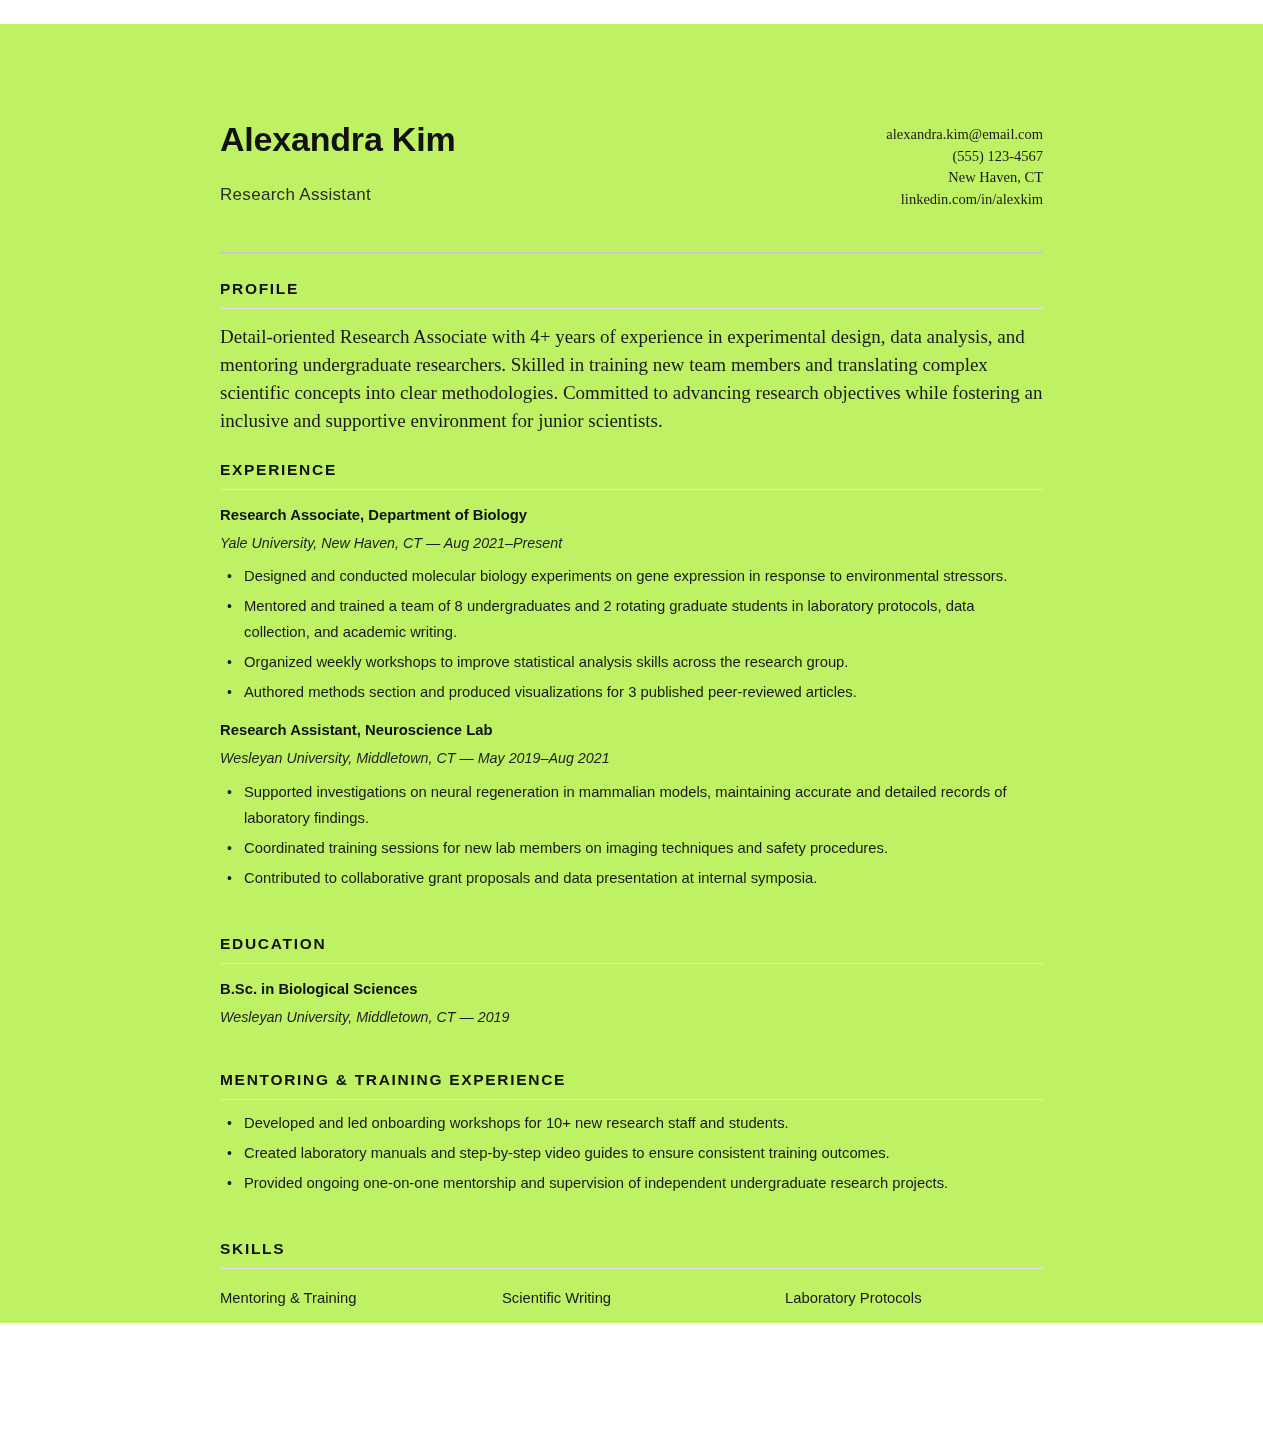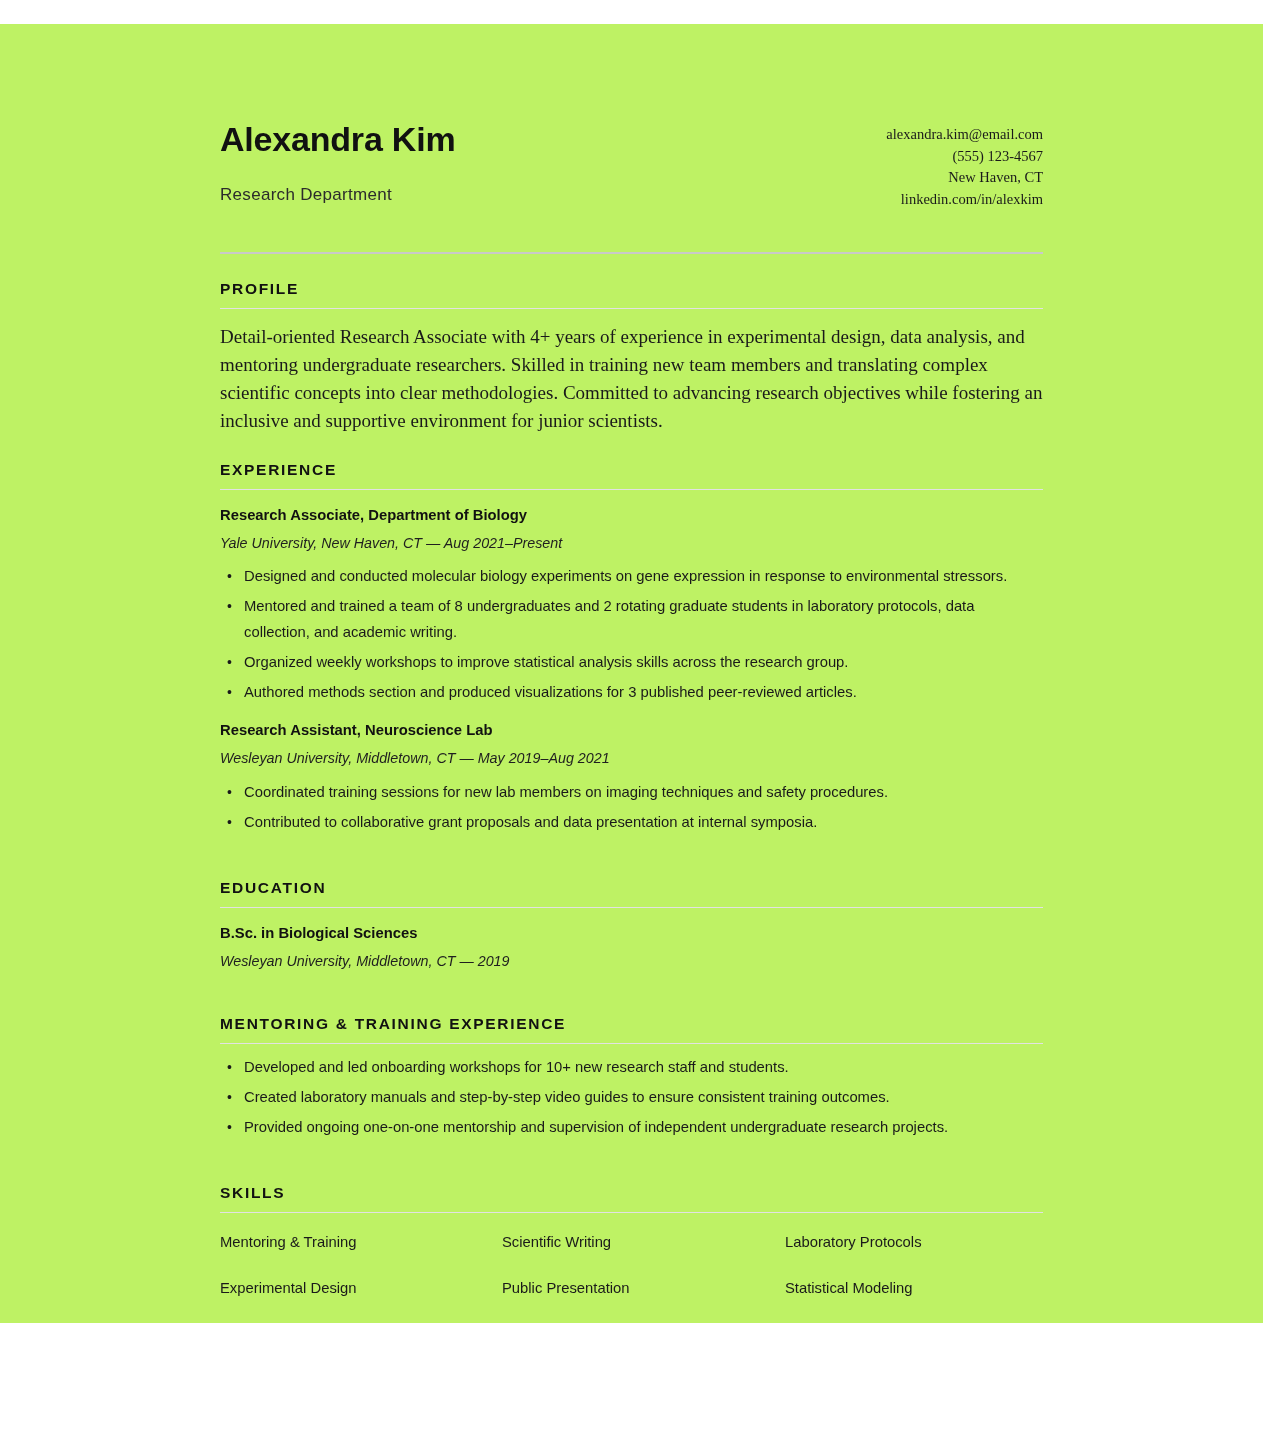--- a/index.html
+++ b/index.html
@@ -152,21 +152,21 @@
 </style>
 </head>
 <body>
 
 <div class="page">
   <div class="sheet">
 
     <div class="header">
       <div class="identity">
         <div class="name">Alexandra Kim</div>
-        <div class="role">Research Department</div>
+        <div class="role">Research Assistant</div>
       </div>
       <div class="contact">
         <div>alexandra.kim@email.com</div>
         <div>(555) 123-4567</div>
         <div>New Haven, CT</div>
         <div>linkedin.com/in/alexkim</div>
       </div>
     </div>
     <div class="header-rule"></div>
 
@@ -188,20 +188,21 @@
           <li>Mentored and trained a team of 8 undergraduates and 2 rotating graduate students in laboratory protocols, data collection, and academic writing.</li>
           <li>Organized weekly workshops to improve statistical analysis skills across the research group.</li>
           <li>Authored methods section and produced visualizations for 3 published peer-reviewed articles.</li>
         </ul>
       </div>
 
       <div class="entry">
         <div class="entry-title">Research Assistant, Neuroscience Lab</div>
         <div class="entry-sub">Wesleyan University, Middletown, CT — May 2019–Aug 2021</div>
         <ul class="bullets">
+          <li>Supported investigations on neural regeneration in mammalian models, maintaining accurate and detailed records of laboratory findings.</li>
           <li>Coordinated training sessions for new lab members on imaging techniques and safety procedures.</li>
           <li>Contributed to collaborative grant proposals and data presentation at internal symposia.</li>
         </ul>
       </div>
     </div>
 
     <div class="spacer-lg"></div>
 
     <div class="section">
       <div class="section-title">EDUCATION</div>

